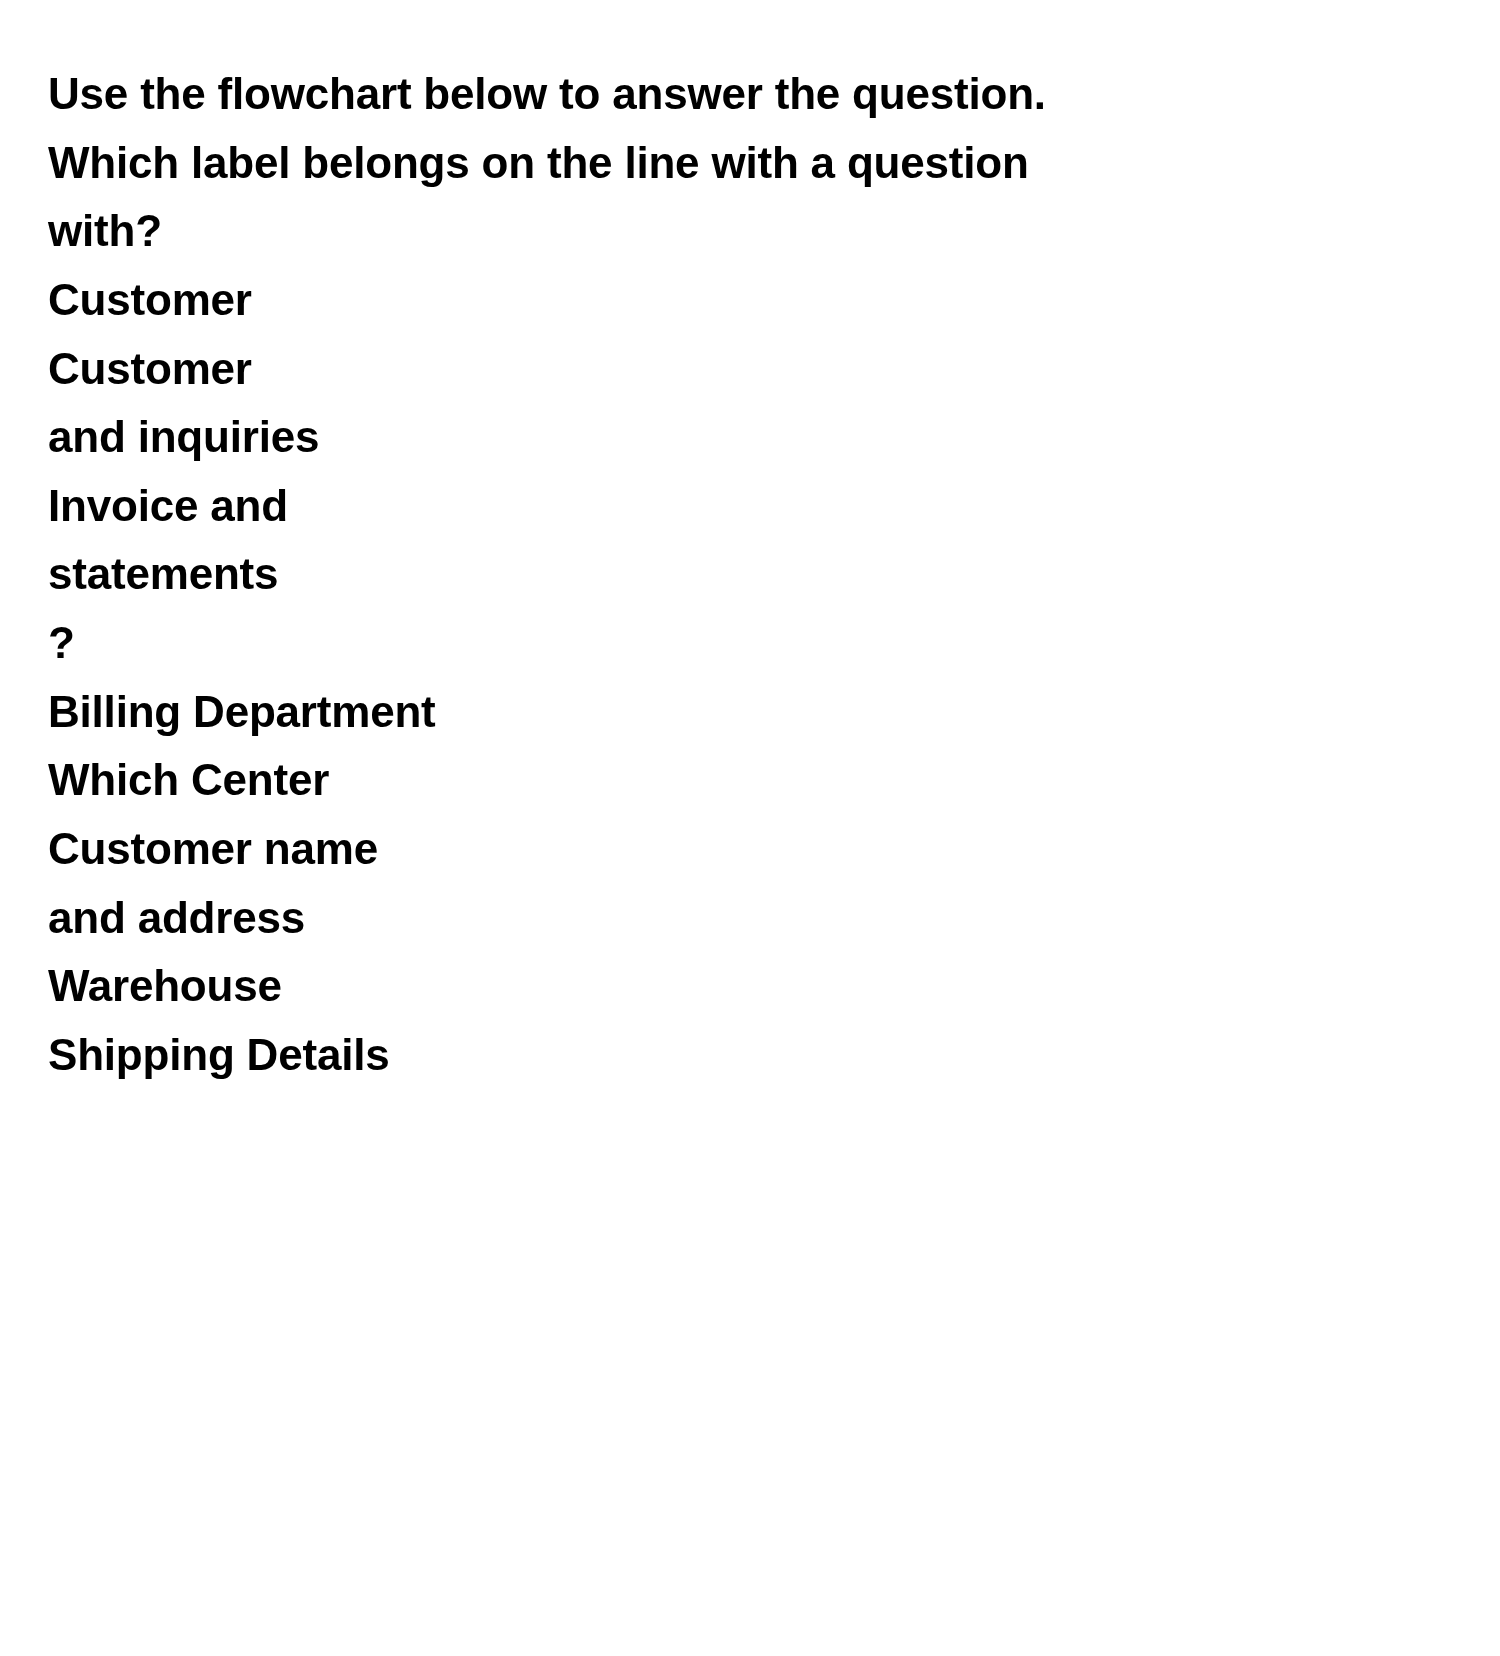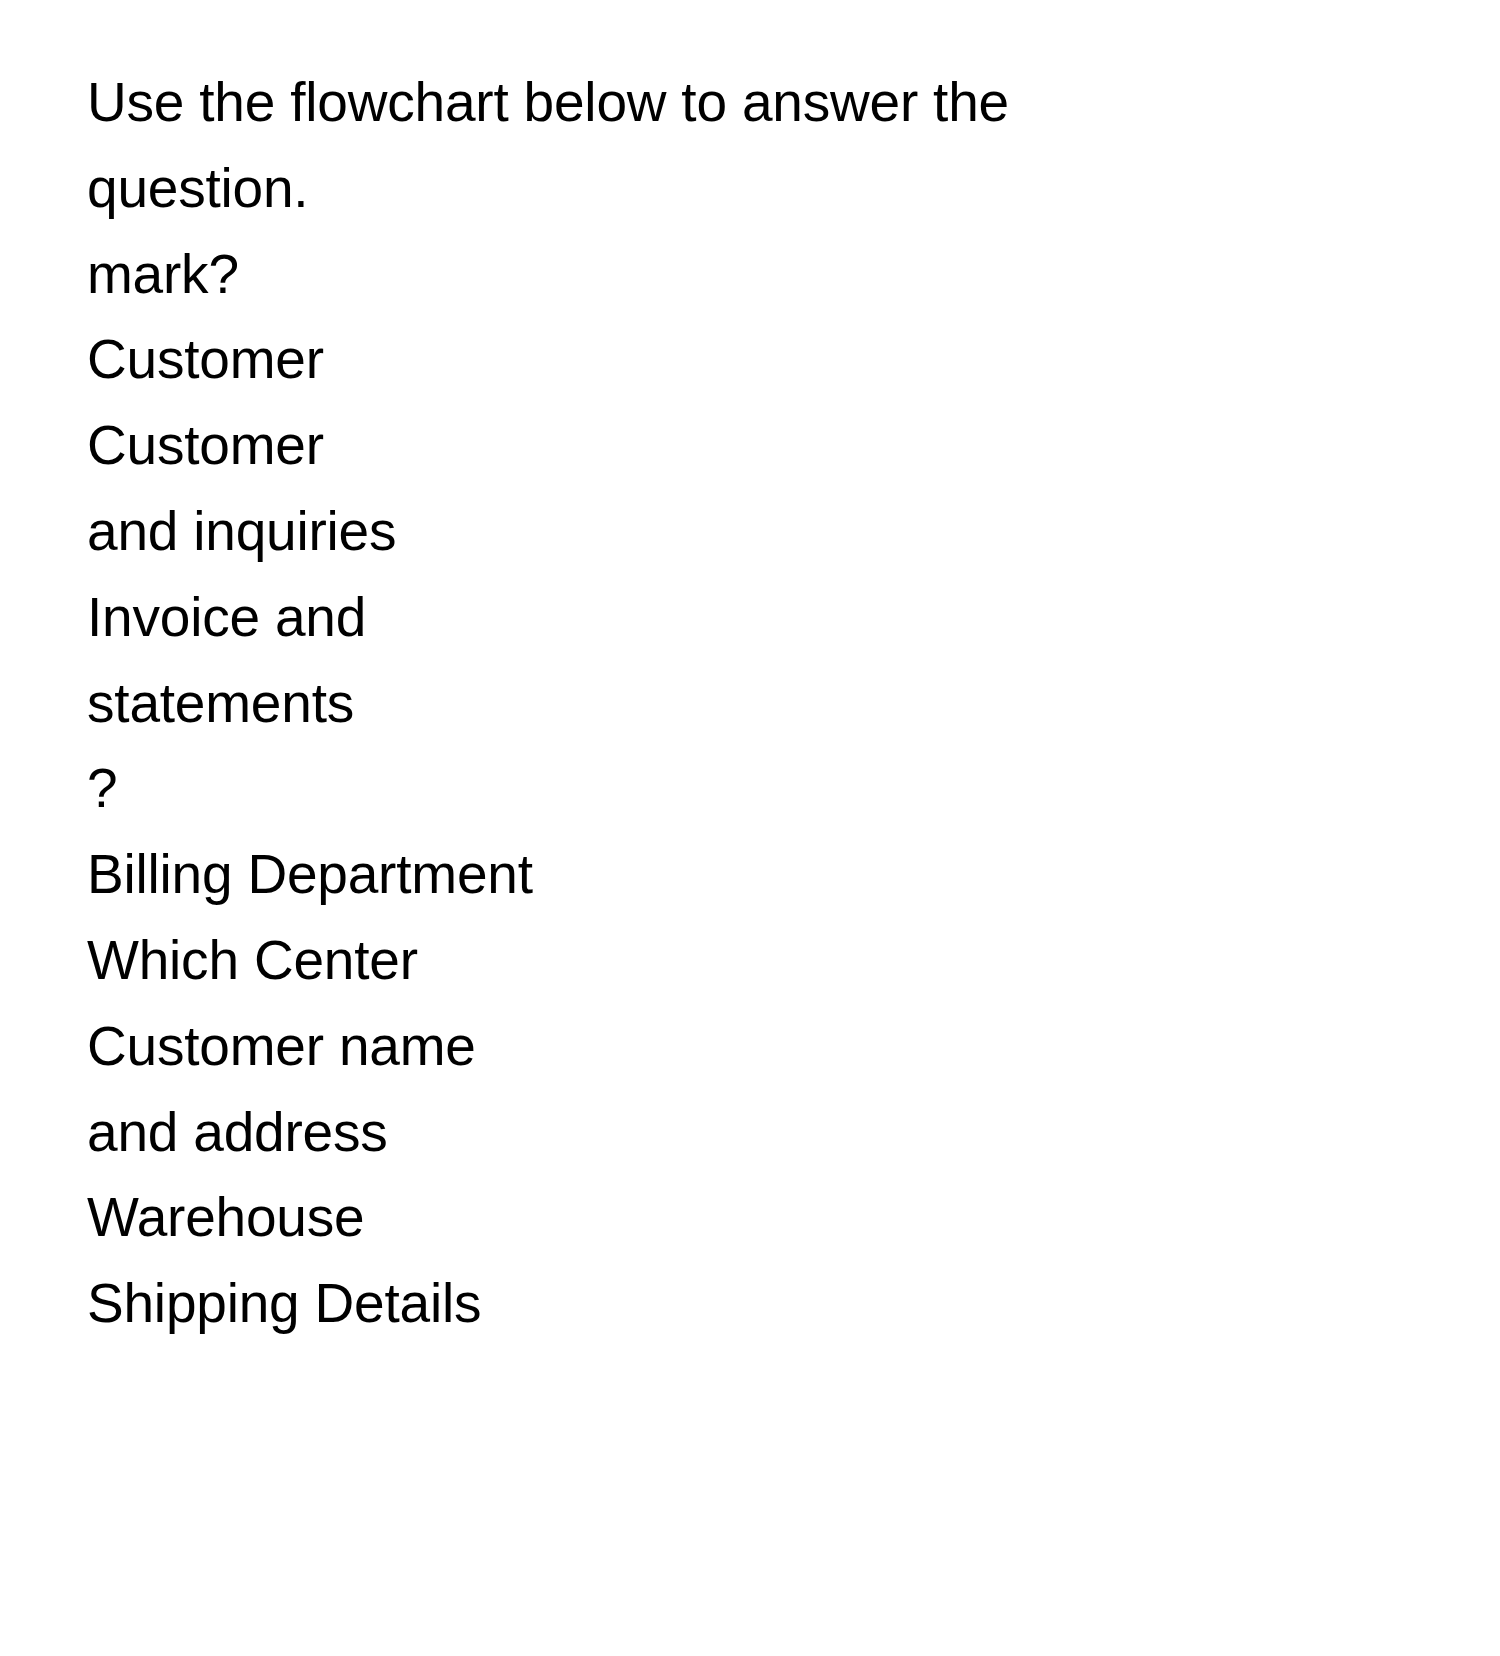--- a/index.html
+++ b/index.html
@@ -11,34 +11,34 @@
       background: #ffffff;
       font-family: -apple-system, BlinkMacSystemFont, "Segoe UI", Helvetica, Arial, sans-serif;
       padding: 60px 48px;
       width: 1500px;
       min-height: 1656px;
     }
     .content {
       max-width: 1000px;
     }
     .line {
-      font-size: 55px;
+      font-size: 44px;
       line-height: 1.56;
       color: #000000;
-      font-weight: 400;
+      font-weight: 700;
       letter-spacing: -0.2px;
-      margin-left: 39px;
     }
   </style>
 </head>
 <body>
 
 <div class="content">
   <div class="line">Use the flowchart below to answer the question.</div>
-  <div class="line">mark?</div>
+  <div class="line">Which label belongs on the line with a question</div>
+  <div class="line">with?</div>
   <div class="line">Customer</div>
   <div class="line">Customer</div>
   <div class="line">and inquiries</div>
   <div class="line">Invoice and</div>
   <div class="line">statements</div>
   <div class="line">?</div>
   <div class="line">Billing Department</div>
   <div class="line">Which Center</div>
   <div class="line">Customer name</div>
   <div class="line">and address</div>

